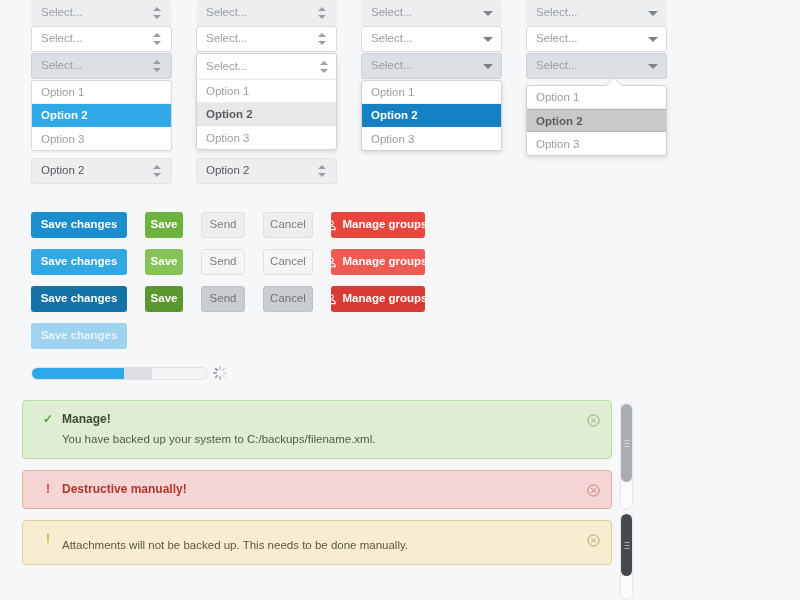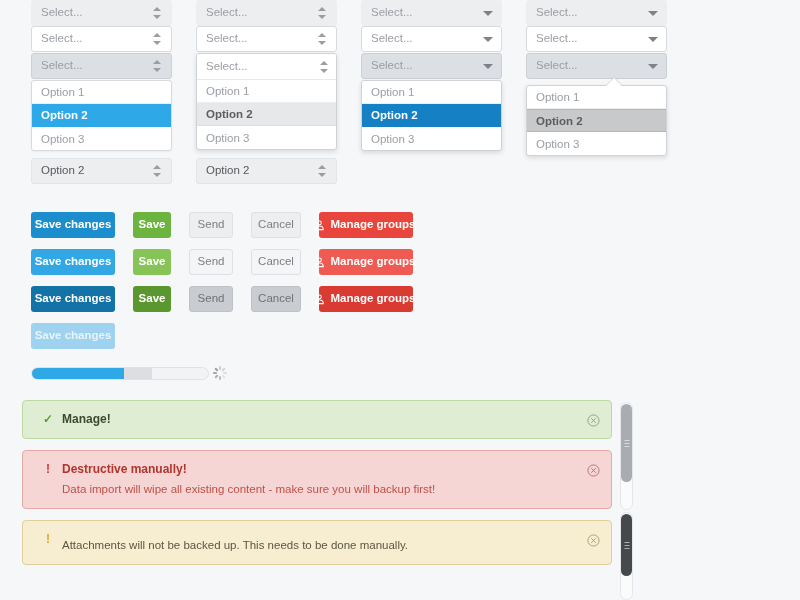--- a/index.html
+++ b/index.html
@@ -91,21 +91,21 @@
   
   .btn-area { position: absolute; left: 31px; top: 212px; }
   .btn-row { display: flex; align-items: flex-start; margin-bottom: 11px; height: 26px; }
   .btn {
     height: 26px; border-radius: 3px;
     display: inline-flex; align-items: center; justify-content: center;
     font-size: 11.5px; font-weight: bold; color: #fff;
     padding: 0 11px; white-space: nowrap; user-select: none;
     border: none; line-height: 1;
   }
-  .btn.w-save-changes { width: 84px; margin-right: 18px; }
+  .btn.w-save-changes { width: 96px; margin-right: 18px; }
   .btn.w-save { width: 38px; margin-right: 18px; }
   .btn.w-send { width: 44px; margin-right: 18px; }
   .btn.w-cancel { width: 50px; margin-right: 18px; }
   .btn.w-manage { width: 94px; padding-left: 8px; }
 
   .btn.blue { background: #1d8ecd; }
   .btn.blue.hover { background: #31a8e4; }
   .btn.blue.active { background: #1372a6; }
   .btn.blue.disabled { background: #9ed2ef; color: #e6f4fc; }
 
@@ -394,32 +394,32 @@
       <i style="transform: rotate(225deg); background: rgb(174, 177, 181);"></i>
       <i style="transform: rotate(270deg); background: rgb(164, 167, 171);"></i>
       <i style="transform: rotate(315deg); background: rgb(157, 160, 164);"></i>
     </div>
 
   <div class="alerts">
 
     <div class="alert success">
       <span class="a-icon">✓</span>
       <div class="a-title">Manage!</div>
+      <div class="a-body">You have backed up your system to C:/backups/filename.xml.</div>
       <span class="a-close">
         <svg width="13" height="13" viewBox="0 0 14 14">
             <circle cx="7" cy="7" r="6" fill="none" stroke="#8aa376" stroke-width="1"></circle>
             <path d="M4.6 4.6l4.8 4.8M9.4 4.6l-4.8 4.8" stroke="#8aa376" stroke-width="1"></path>
           </svg>
       </span>
     </div>
 
     <div class="alert danger">
       <span class="a-icon">!</span>
       <div class="a-title">Destructive manually!</div>
-      <div class="a-body">Data import will wipe all existing content - make sure you will backup first!</div>
       <span class="a-close">
         <svg width="13" height="13" viewBox="0 0 14 14">
             <circle cx="7" cy="7" r="6" fill="none" stroke="#b5726e" stroke-width="1"></circle>
             <path d="M4.6 4.6l4.8 4.8M9.4 4.6l-4.8 4.8" stroke="#b5726e" stroke-width="1"></path>
           </svg>
       </span>
     </div>
 
     <div class="alert warning">
       <span class="a-icon">!</span>

